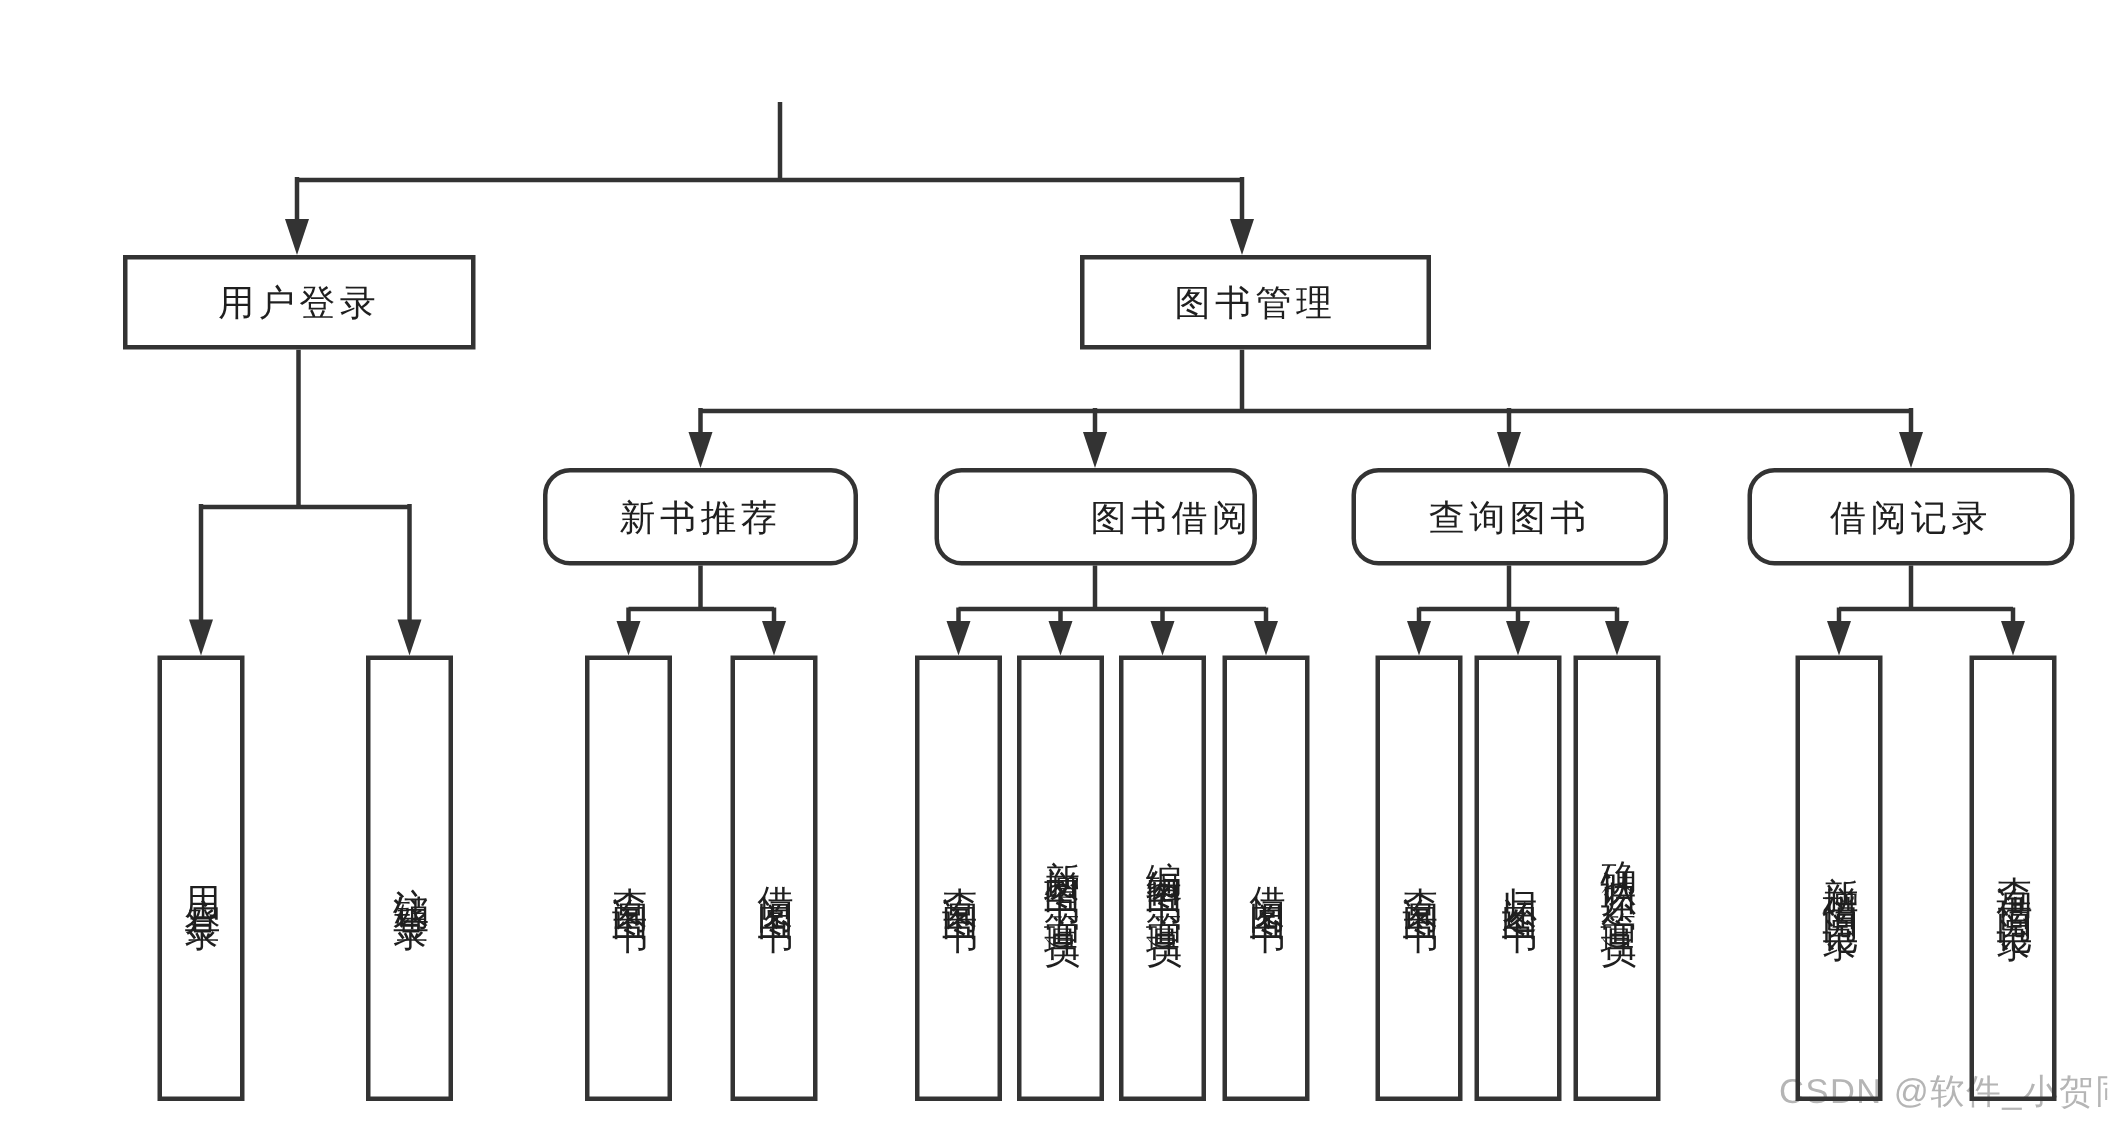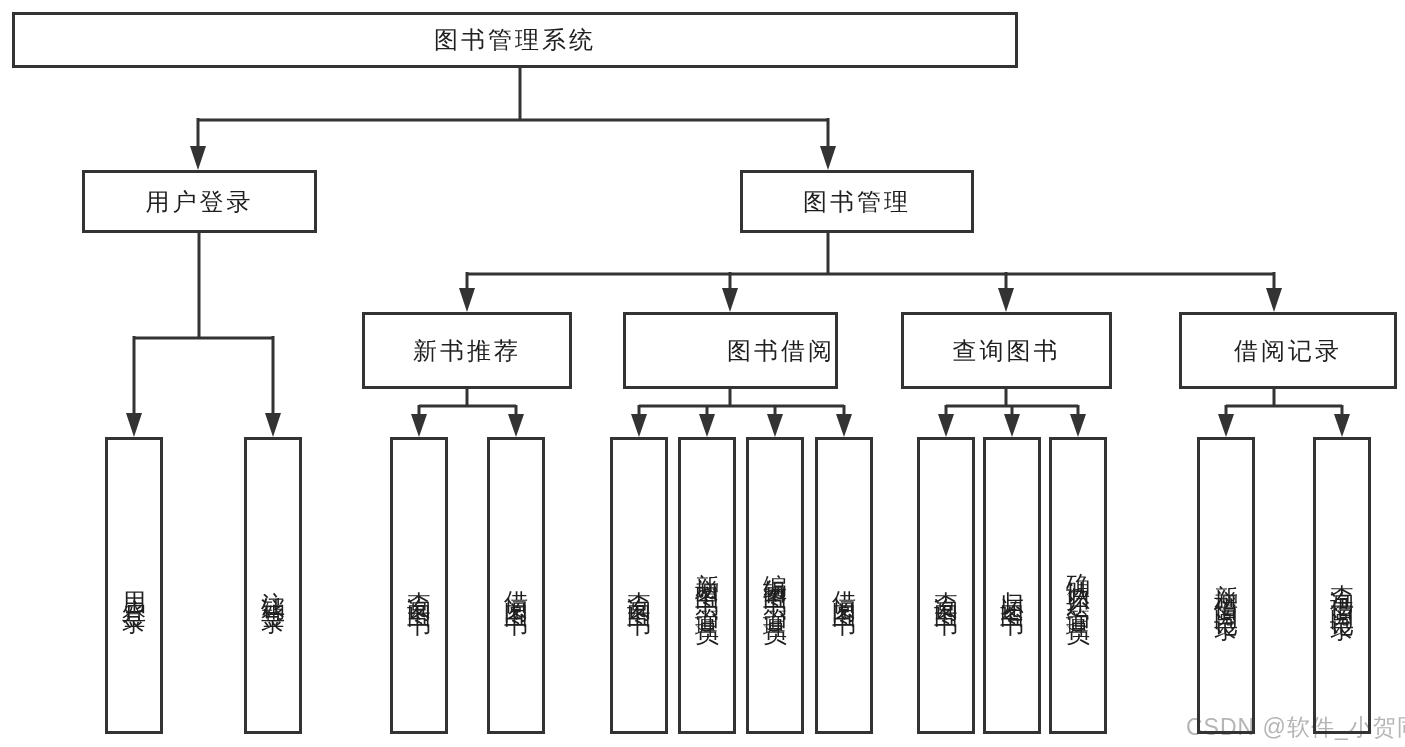--- a/index.html
+++ b/index.html
@@ -24,21 +24,21 @@
     display: flex;
     align-items: center;
     justify-content: center;
     color: #1f1f1f;
     font-size: 24px;
     letter-spacing: 3px;
     z-index: 2;
   }
   .lvl1 { left: 12px; top: 12px; width: 1006px; height: 56px; }
   .lvl2 { top: 170px; height: 63px; }
-  .lvl3 { top: 312px; height: 77px; }
+  .lvl3 { top: 312px; height: 65px; border-radius: 18px; }
   .leaf {
     top: 437px;
     width: 58px;
     height: 297px;
     background: transparent;
   }
   .vtext {
     writing-mode: vertical-rl;
     text-orientation: mixed;
     letter-spacing: 7px;
@@ -121,41 +121,38 @@
       <polygon points="767,414 783,414 775,437"></polygon>
       <polygon points="836,414 852,414 844,437"></polygon>
       <polygon points="938,414 954,414 946,437"></polygon>
       <polygon points="1004,414 1020,414 1012,437"></polygon>
       <polygon points="1070,414 1086,414 1078,437"></polygon>
       <polygon points="1218,414 1234,414 1226,437"></polygon>
       <polygon points="1334,414 1350,414 1342,437"></polygon>
     </g>
   </svg>
 
-  <div class="node lvl1">
-    <span>图书管理系统</span>
-  </div>
 
   <div class="node lvl2" style="left:82px; width:235px;">
     <span>用户登录</span>
   </div>
-  <div class="node lvl2" style="left:740px; width:234px;">
+  <div class="node lvl2" style="left:720px; width:234px;">
     <span>图书管理</span>
   </div>
 
   <div class="node lvl3" style="left:362px; width:210px;">
     <span>新书推荐</span>
   </div>
   <div class="node lvl3" style="left:623px; width:215px;justify-content:flex-end;">
     <span>图书借阅</span>
   </div>
   <div class="node lvl3" style="left:901px; width:211px;">
     <span>查询图书</span>
   </div>
-  <div class="node lvl3" style="left:1165px; width:218px;margin-left:14px;">
+  <div class="node lvl3" style="left:1165px; width:218px;">
     <span>借阅记录</span>
   </div>
 
   <div class="node leaf" style="left:105px;">
     <span class="vtext">用户登录</span>
   </div>
   <div class="node leaf" style="left:244px;">
     <span class="vtext">注销登录</span>
   </div>
 

